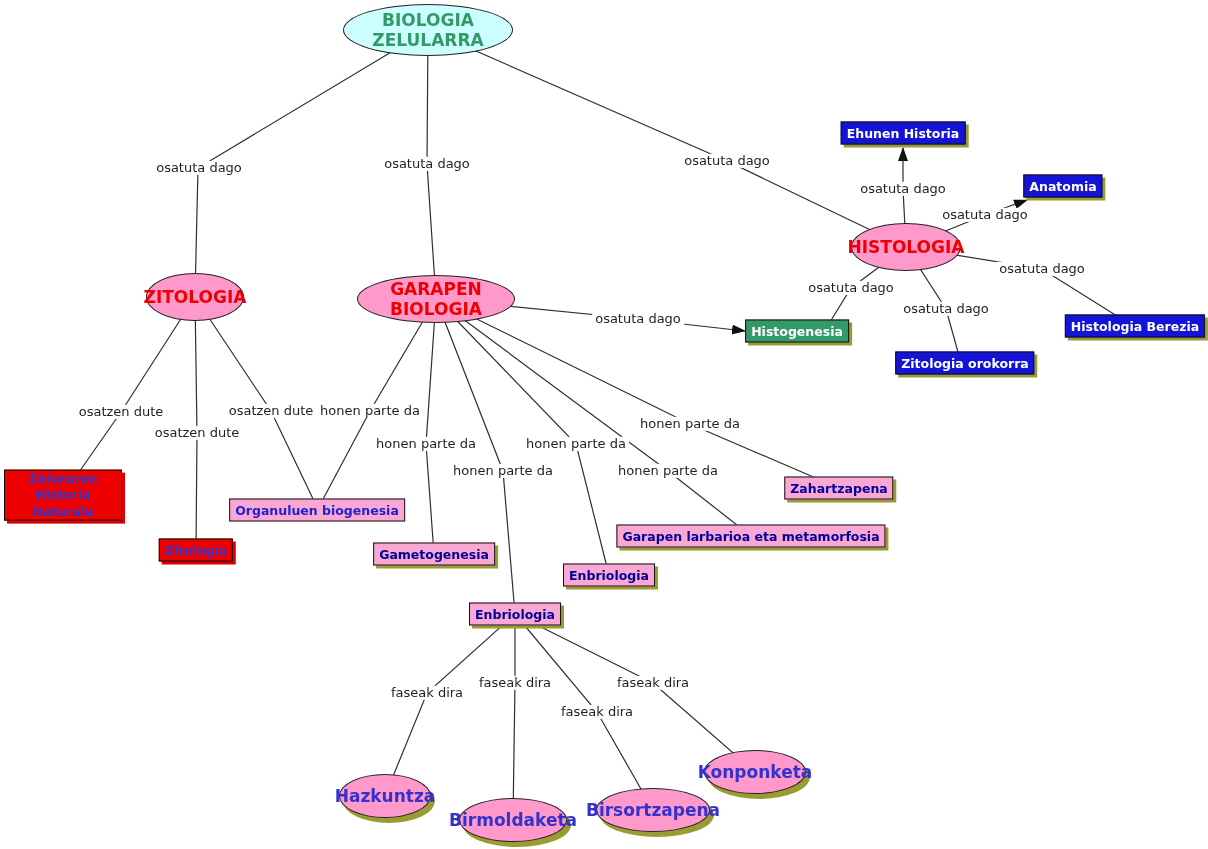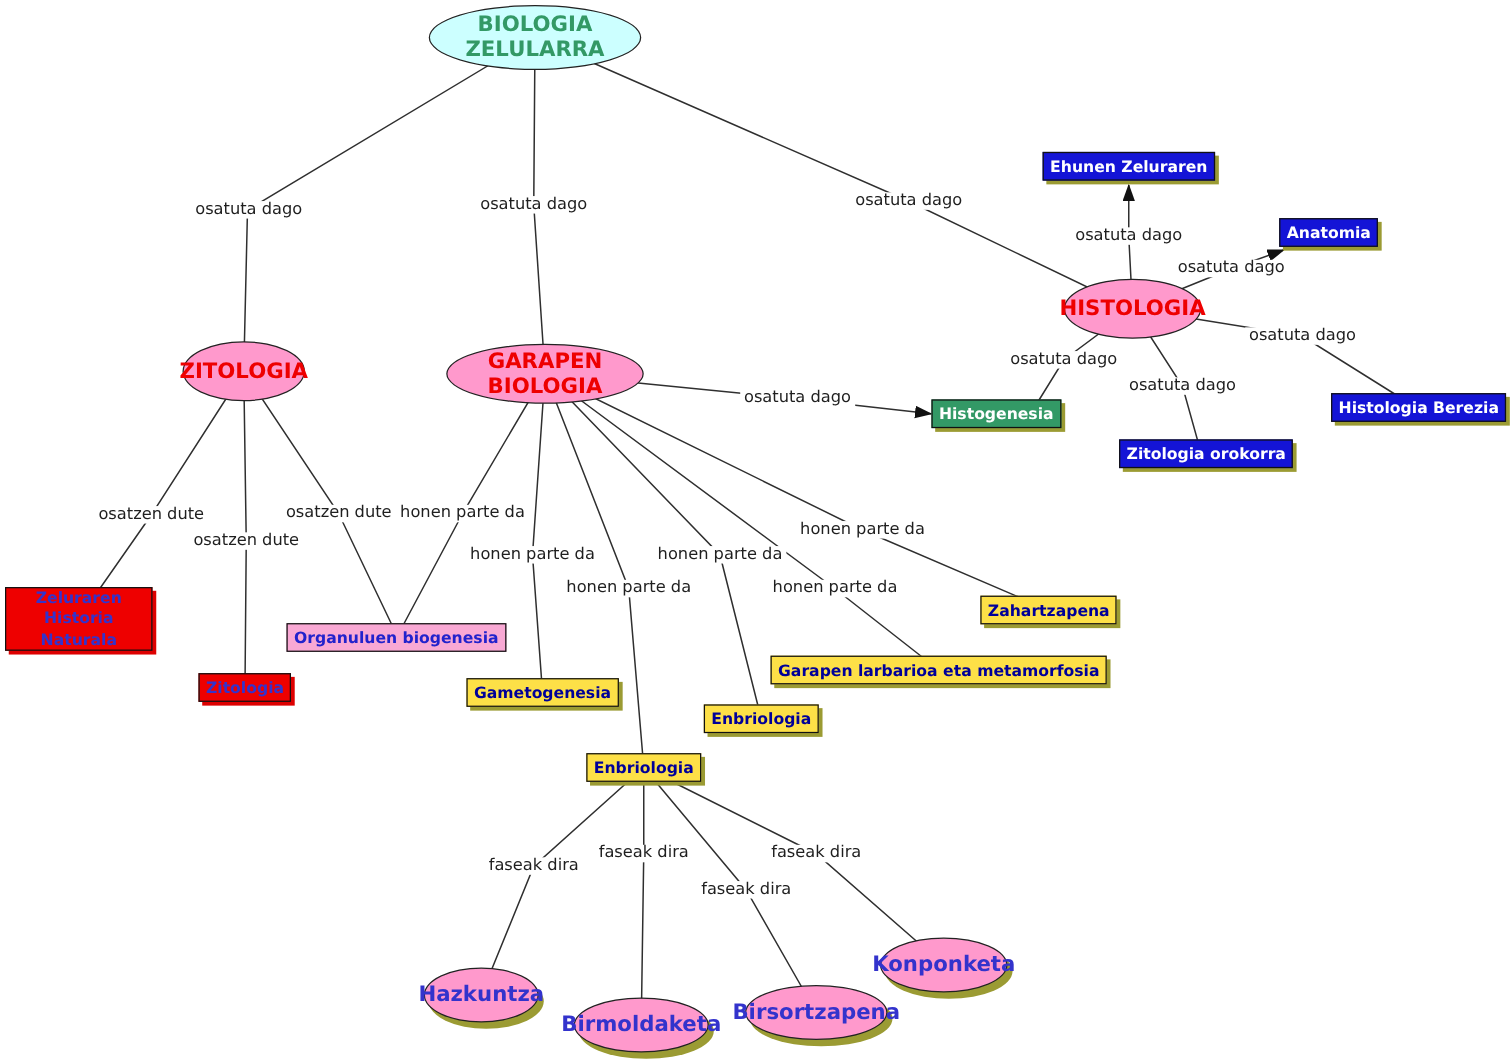--- a/index.html
+++ b/index.html
@@ -22,21 +22,21 @@
   .rect{border:1.4px solid #111111;font-size:12.5px;white-space:nowrap;padding:3px 5px;}
   .shadow-olive{box-shadow:3px 3px 0 #9b9b33;}
   .eshadow-olive{box-shadow:4px 5px 0 #9b9b33;}
   .c-root{background:#ccffff;color:#339966;}
   .c-pink-red{background:#ff99cc;color:#ee0000;}
   .c-pink-blue{background:#ff99cc;color:#3333cc;}
   .c-blue{background:#1414d6;color:#ffffff;}
   .c-green{background:#339966;color:#ffffff;}
   .c-red{background:#ee0000;color:#3333cc;box-shadow:3px 3px 0 #dd0000;}
   .c-orange{background:#f9a8d4;color:#2222cc;}
-  .c-yellow{background:#fde047;color:#000099;}
+  .c-yellow{background:#f9a8d4;color:#000099;}
   .wrap2{white-space:normal;width:112px;line-height:1.3;font-size:12.5px;padding:0 2px;}
 </style>
 </head>
 <body>
 
 <div class="canvas">
 
   <svg width="1208" height="849" viewBox="0 0 1208 849">
     <defs>
       <marker id="arr" markerUnits="userSpaceOnUse" markerWidth="15" markerHeight="11" refX="13" refY="5" orient="auto">
@@ -94,21 +94,21 @@
 
   <div class="node ellipse c-root" style="left:428px;top:30px;width:168px;height:50px">BIOLOGIA ZELULARRA</div>
   <div class="node ellipse c-pink-red" style="left:195px;top:297px;width:96px;height:46px">ZITOLOGIA</div>
   <div class="node ellipse c-pink-red" style="left:906px;top:247px;width:108px;height:46px">HISTOLOGIA</div>
   <div class="node ellipse c-pink-red" style="left:436px;top:299px;width:156px;height:46px">GARAPEN BIOLOGIA</div>
   <div class="node ellipse c-pink-blue eshadow-olive" style="left:385px;top:796px;width:90px;height:42px">Hazkuntza</div>
   <div class="node ellipse c-pink-blue eshadow-olive" style="left:513px;top:820px;width:106px;height:42px">Birmoldaketa</div>
   <div class="node ellipse c-pink-blue eshadow-olive" style="left:653px;top:810px;width:112px;height:42px">Birsortzapena</div>
   <div class="node ellipse c-pink-blue eshadow-olive" style="left:755px;top:772px;width:100px;height:42px">Konponketa</div>
 
-  <div class="node rect c-blue shadow-olive" style="left:903px;top:133px">Ehunen Zeluraren</div>
+  <div class="node rect c-blue shadow-olive" style="left:903px;top:133px">Ehunen Historia</div>
   <div class="node rect c-blue shadow-olive" style="left:1063px;top:186px">Anatomia</div>
   <div class="node rect c-blue shadow-olive" style="left:1135px;top:326px">Histologia Berezia</div>
   <div class="node rect c-blue shadow-olive" style="left:965px;top:363px">Zitologia orokorra</div>
   <div class="node rect c-green shadow-olive" style="left:797px;top:331px">Histogenesia</div>
   <div class="node rect c-red wrap2" style="left:63px;top:495px">Zeluraren Historia Naturala</div>
   <div class="node rect c-red" style="left:196px;top:550px">Zitologia</div>
   <div class="node rect c-orange" style="left:317px;top:510px">Organuluen biogenesia</div>
   <div class="node rect c-yellow shadow-olive" style="left:434px;top:554px">Gametogenesia</div>
   <div class="node rect c-yellow shadow-olive" style="left:609px;top:575px">Enbriologia</div>
   <div class="node rect c-yellow shadow-olive" style="left:515px;top:614px">Enbriologia</div>

